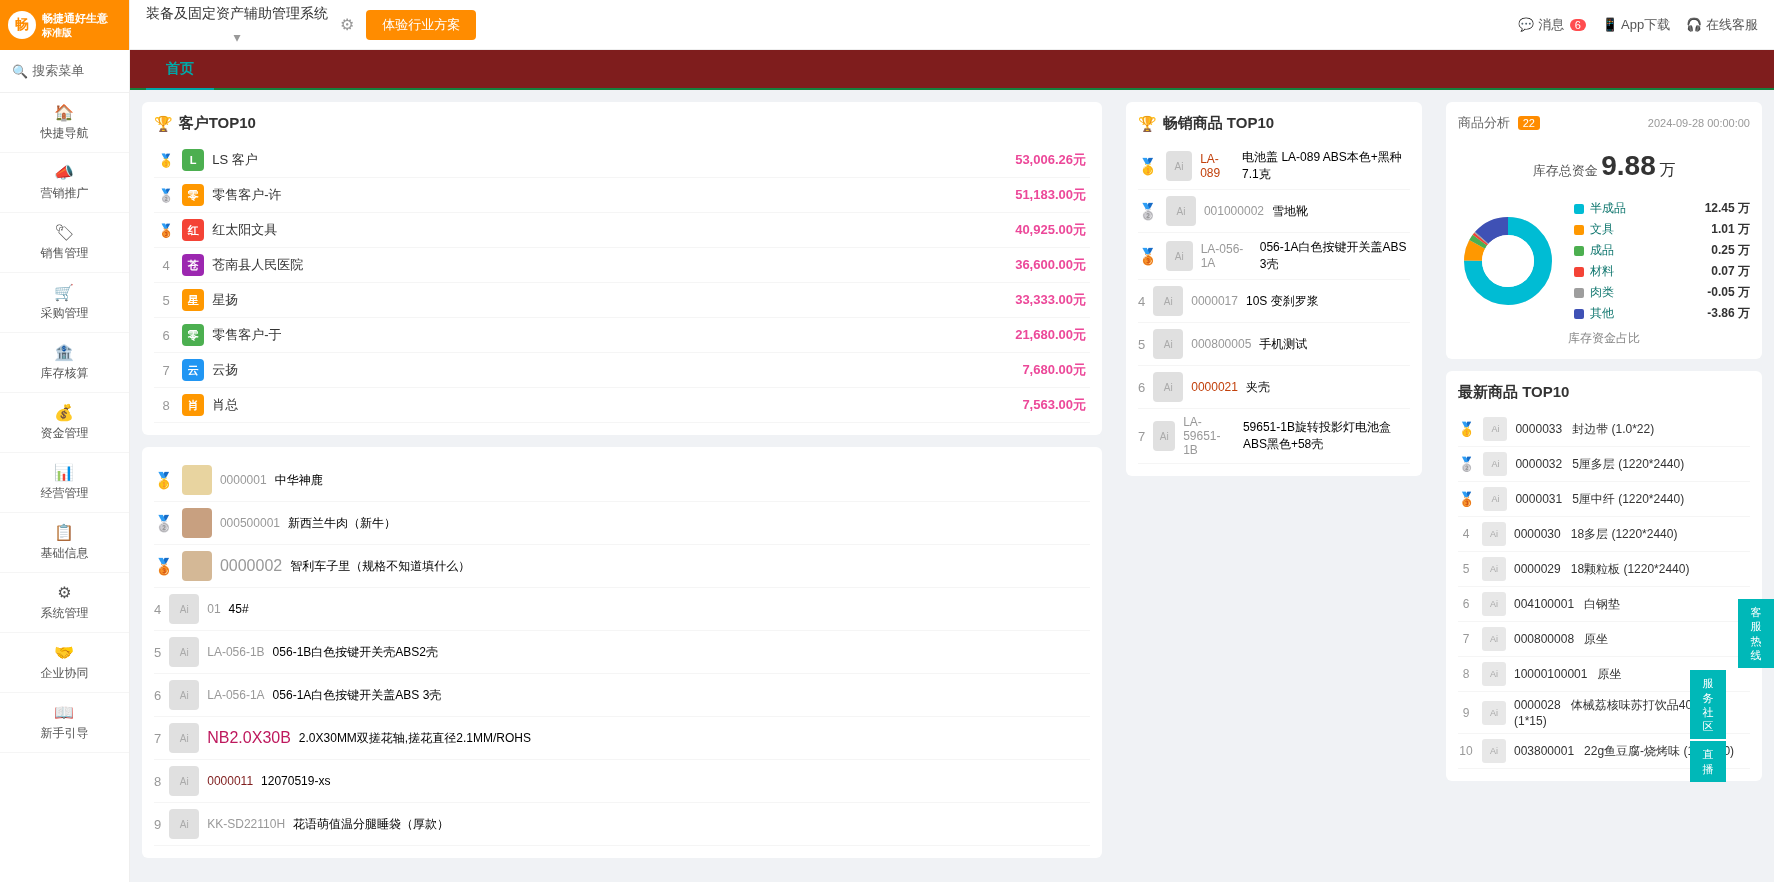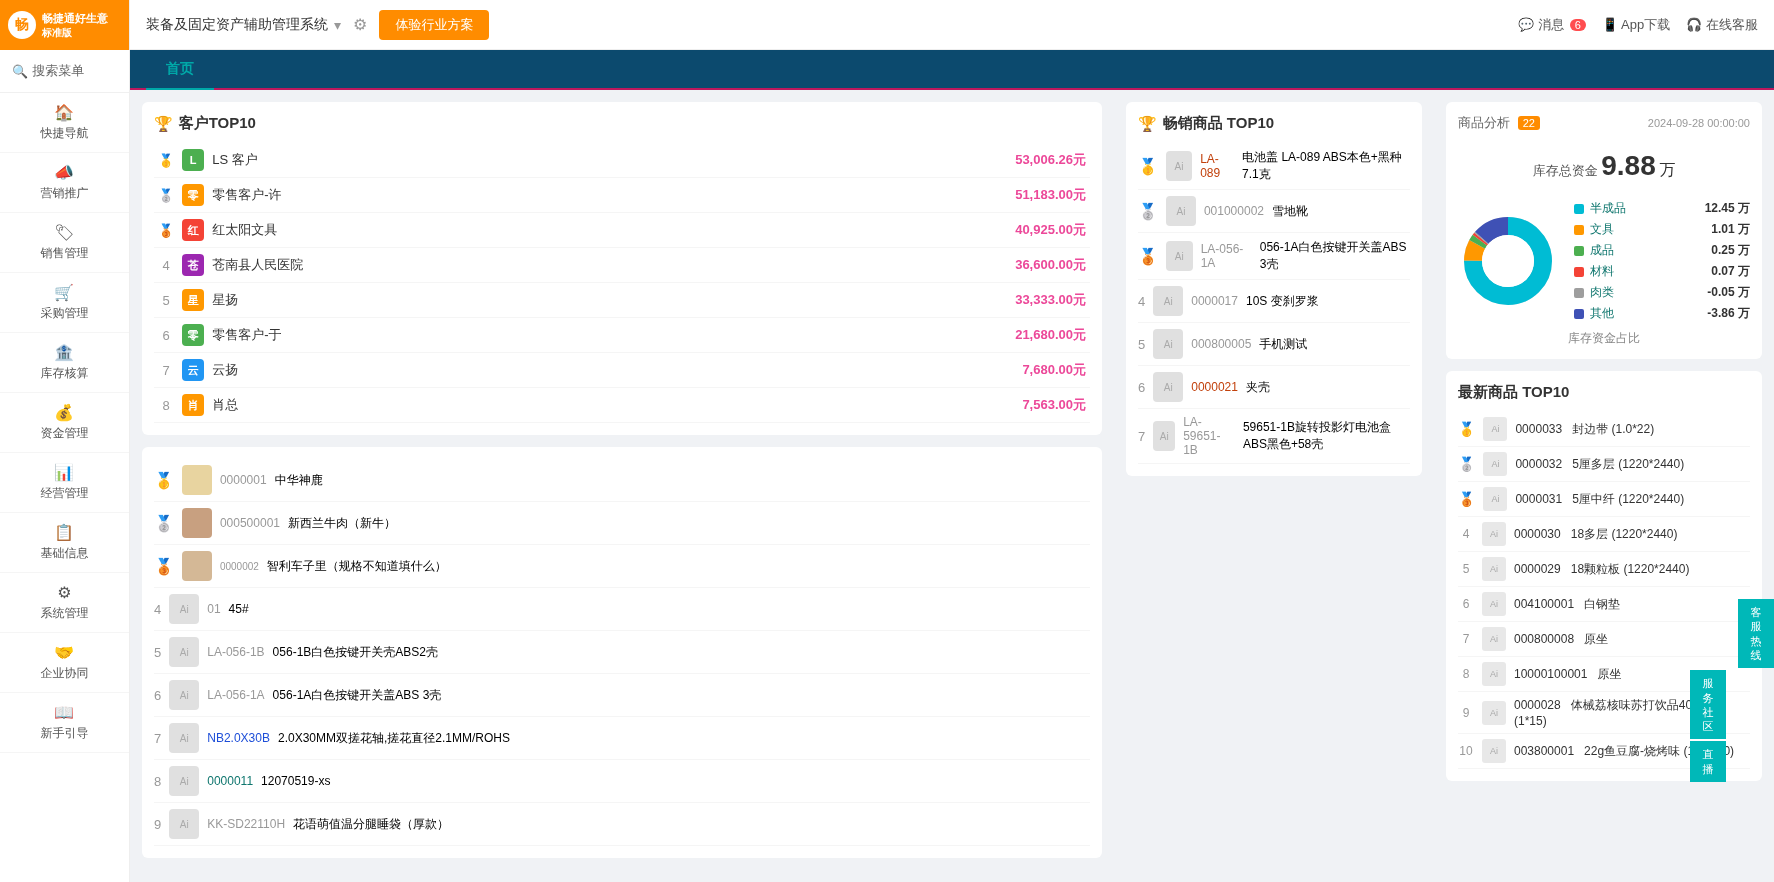--- a/index.html
+++ b/index.html
@@ -69,21 +69,21 @@
       height: 50px;
       display: flex;
       align-items: center;
       padding: 0 16px;
       gap: 12px;
       border-bottom: 1px solid #eee;
       flex-shrink: 0;
     }
     .system-selector {
       display: flex; align-items: center; gap: 6px;
-      font-size: 14px; color: #333; cursor: pointer;
+      font-size: 14px; color: #333; cursor: pointer; flex-direction: column;
     }
     .topbar-gear { color: #999; cursor: pointer; font-size: 16px; }
     .topbar-trial-btn {
       background: #ff8c00;
       color: #fff;
       border: none;
       padding: 6px 16px;
       border-radius: 4px;
       cursor: pointer;
       font-size: 13px;
@@ -94,24 +94,24 @@
       font-size: 13px; color: #555;
     }
     .topbar-badge {
       background: #ff4d4f; color: #fff;
       border-radius: 10px; padding: 0 5px;
       font-size: 11px; margin-left: 2px;
     }
 
     
     .page-tabs {
-      background: #0c4a6e;
+      background: #7f1d1d;
       padding: 0 16px;
       display: flex;
-      border-bottom: 2px solid #be185d;
+      border-bottom: 2px solid #15803d;
       flex-shrink: 0;
     }
     .tab-item {
       padding: 10px 20px;
       cursor: pointer;
       font-size: 14px;
       color: #333;
       border-bottom: 2px solid transparent;
       margin-bottom: -2px;
     }
@@ -476,21 +476,21 @@
   </div>
             <div class="hot-product-row">
     <span class="rank-medal">🥈</span>
     <div class="product-img" style="background:#c8a080"></div>
     <span style="color:#999;font-size:12px;">000500001</span>
     <span style="font-size:12px;">新西兰牛肉（新牛）</span>
   </div>
             <div class="hot-product-row">
     <span class="rank-medal">🥉</span>
     <div class="product-img" style="background:#d4b896"></div>
-    <span style="color:#999;font-size:10px;">0000002</span>
+    <span style="color:#999;font-size:16px;">0000002</span>
     <span style="font-size:12px;">智利车子里（规格不知道填什么）</span>
   </div>
             <div class="hot-product-row">
     <span class="rank-num">4</span>
     <div class="product-img" style="background:#e0e0e0;color:#aaa;font-size:10px;">Ai</div>
     <span style="color:#999;font-size:12px;">01</span>
     <span style="font-size:12px;">45#</span>
   </div>
             <div class="hot-product-row">
     <span class="rank-num">5</span>
@@ -500,27 +500,27 @@
   </div>
             <div class="hot-product-row">
     <span class="rank-num">6</span>
     <div class="product-img" style="background:#e0e0e0;color:#aaa;font-size:10px;">Ai</div>
     <span style="color:#999;font-size:12px;">LA-056-1A</span>
     <span style="font-size:12px;">056-1A白色按键开关盖ABS 3壳</span>
   </div>
             <div class="hot-product-row">
     <span class="rank-num">7</span>
     <div class="product-img" style="background:#e0e0e0;color:#aaa;font-size:10px;">Ai</div>
-    <span style="color:#1d4ed8;font-size:12px;">NB2.0X30B</span>
+    <span style="color:#be185d;font-size:16px;">NB2.0X30B</span>
     <span style="font-size:12px;">2.0X30MM双搓花轴,搓花直径2.1MM/ROHS</span>
   </div>
             <div class="hot-product-row">
     <span class="rank-num">8</span>
     <div class="product-img" style="background:#e0e0e0;color:#aaa;font-size:10px;">Ai</div>
-    <span style="color:#0f766e;font-size:12px;">0000011</span>
+    <span style="color:#7f1d1d;font-size:12px;">0000011</span>
     <span style="font-size:12px;">12070519-xs</span>
   </div>
             <div class="hot-product-row">
     <span class="rank-num">9</span>
     <div class="product-img" style="background:#e0e0e0;color:#aaa;font-size:10px;">Ai</div>
     <span style="color:#999;font-size:12px;">KK-SD22110H</span>
     <span style="font-size:12px;">花语萌值温分腿睡袋（厚款）</span>
   </div>
           </div>
       </div>

